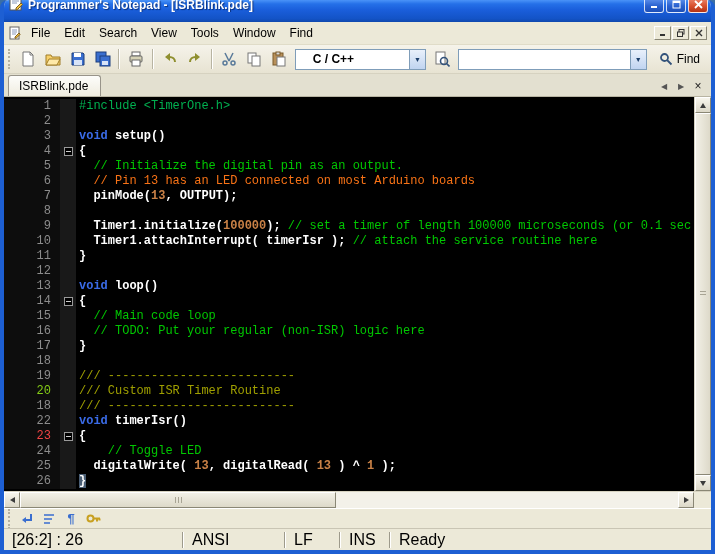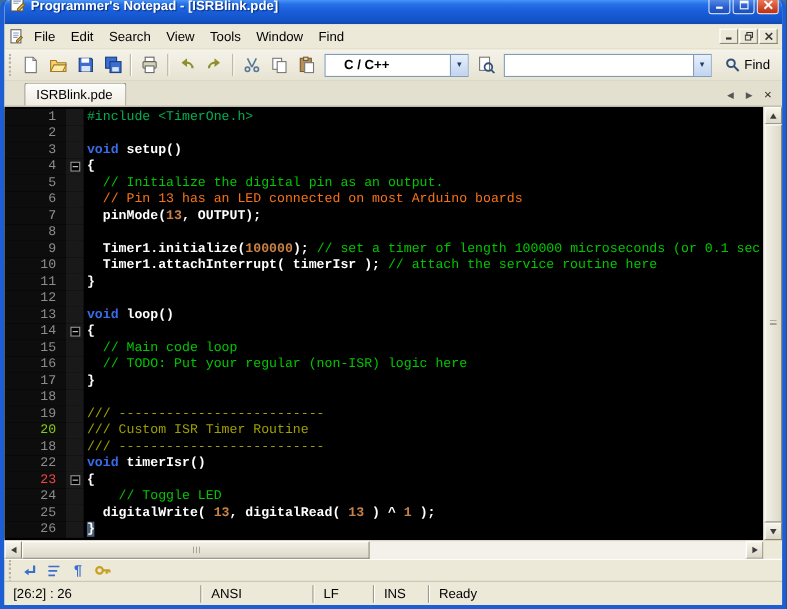--- a/index.html
+++ b/index.html
@@ -75,21 +75,21 @@
     height:22px;display:flex;align-items:center;gap:4px;padding:0 7px;
     border:1px solid transparent;border-radius:2px;
   }
   
   .tabbar{
     height:23px;flex:0 0 23px;background:#e3e0d0;
     display:flex;align-items:flex-end;padding:0 2px;
     border-bottom:1px solid #b8b4a2;position:relative;
   }
   .tab{
-    margin-left:16px;padding:3px 12px 3px 10px;
+    margin-left:2px;padding:3px 12px 3px 10px;
     background:linear-gradient(180deg,#fdfdfb,#efecdf);
     border:1px solid #98948a;border-bottom:none;
     border-radius:3px 3px 0 0;white-space:nowrap;
   }
   .tab-controls{margin-left:auto;display:flex;align-items:center;gap:3px;padding:0 4px 3px 0;}
   .tabctl{width:14px;height:14px;display:flex;align-items:center;justify-content:center;color:#555;font-size:8px;}
   .tabctl.close{font-size:12px;color:#222;}
   
   .editor-wrap{flex:1;display:flex;min-height:0;}
   .editor{
@@ -137,21 +137,21 @@
   
   .minibar{
     height:20px;flex:0 0 20px;background:#ece9d8;border-top:1px solid #fff;
     display:flex;align-items:center;padding:0 3px;gap:2px;
   }
   .mbtn{width:20px;height:17px;display:flex;align-items:center;justify-content:center;}
   .pilcrow{color:#3a6ecf;font-weight:bold;font-size:13px;}
   
   .statusbar{
     height:22px;flex:0 0 22px;background:#ece9d8;border-top:1px solid #c9c5b4;
-    display:flex;align-items:center;font-size:12px;
+    display:flex;align-items:center;font-size:16px;
   }
   .scell{padding:0 8px;white-space:nowrap;overflow:hidden;}
   .scell.pos{flex:0 0 178px;}
   .scell.enc{flex:0 0 100px;}
   .scell.eol{flex:0 0 53px;}
   .scell.ins{flex:0 0 48px;}
   .scell.msg{flex:1;}
   .sdiv{width:2px;height:16px;border-left:1px solid #9d9a8b;border-right:1px solid #fff;}
 </style>
 </head>

